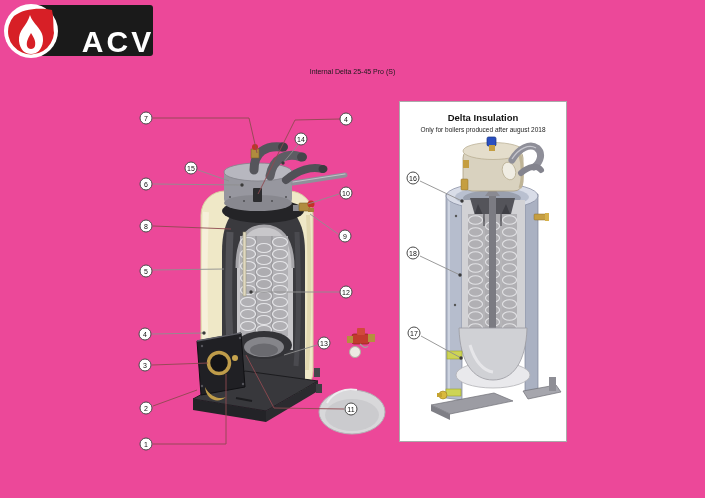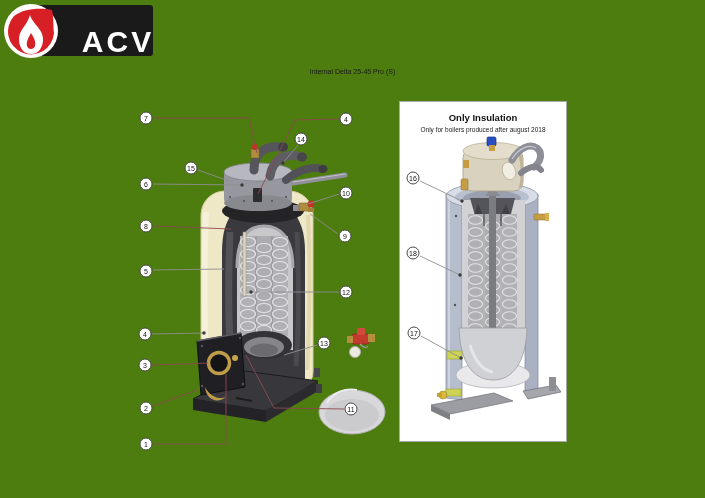--- a/index.html
+++ b/index.html
@@ -1,17 +1,17 @@
 <!DOCTYPE html>
 <html><head>
 <meta charset="utf-8">
 <style>
   html,body{margin:0;padding:0;background:#ffffff;}
   .page{
-    position:relative;width:705px;height:498px;background:#4d7c0f;overflow:hidden;
+    position:relative;width:705px;height:498px;background:#ec4899;overflow:hidden;
     font-family:"Liberation Sans",sans-serif;
   }
   
   .logo-wrap{position:absolute;left:0;top:0;width:220px;height:90px;}
   .logo-svg{position:absolute;left:0;top:0;}
   .logo-text{
     position:absolute;left:78px;top:25px;width:80px;text-align:center;
     font-size:30px;font-weight:bold;color:#ffffff;letter-spacing:3px;line-height:34px;
   }
   
@@ -51,21 +51,21 @@
       <path d="M52,10 C54,20 53,26 54,33 A23,23 0 1 1 14,16 C22,9 40,7 52,10 Z" fill="#d71f26"></path>
       <path d="M30,15 C33,25 44,29 43,41 C42,50 37,54 31,54 C25,54 20,50 19,41 C18,30 27,26 30,15 Z" fill="#ffffff"></path>
       <path d="M31,33 C34,38 36,41 35,46 C34,50 28,50 27,46 C26,41 29,37 31,33 Z" fill="#d71f26"></path>
     </svg>
     <span class="logo-text">ACV</span>
   </div>
 
   <div class="doc-title">Internal Delta 25-45 Pro (S)</div>
 
   <div class="right-panel">
-    <div class="panel-title">Only Insulation</div>
+    <div class="panel-title">Delta Insulation</div>
     <div class="panel-subtitle">Only for boilers produced after august 2018</div>
   </div>
 
   <svg class="illustration" width="705" height="498" viewBox="0 0 705 498">
 
     <g>
 
       <rect x="201" y="191" width="112" height="204" rx="24" fill="#efe8c7" stroke="#d8cda0" stroke-width="1"></rect>
       <path d="M206,212 C204,255 204,330 207,384" stroke="#f6f0da" stroke-width="6" fill="none"></path>
       <path d="M308,215 C310,255 310,320 307,370" stroke="#e2d8b0" stroke-width="4" fill="none"></path>

